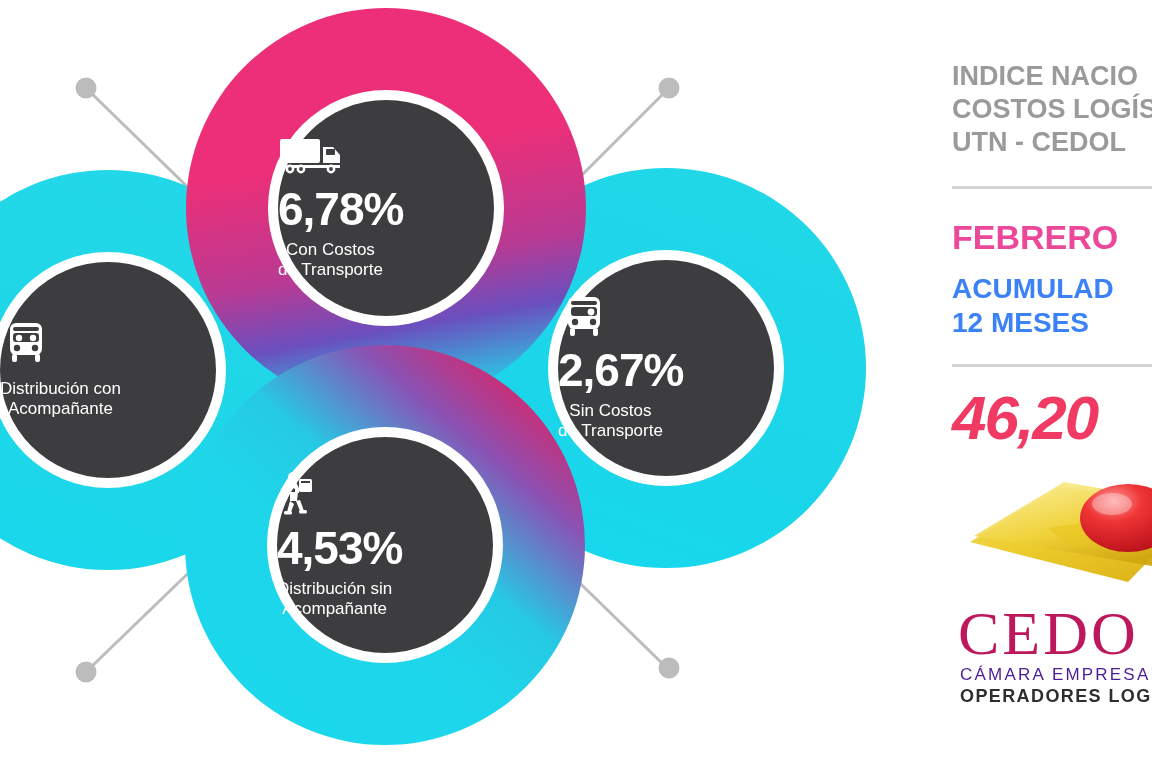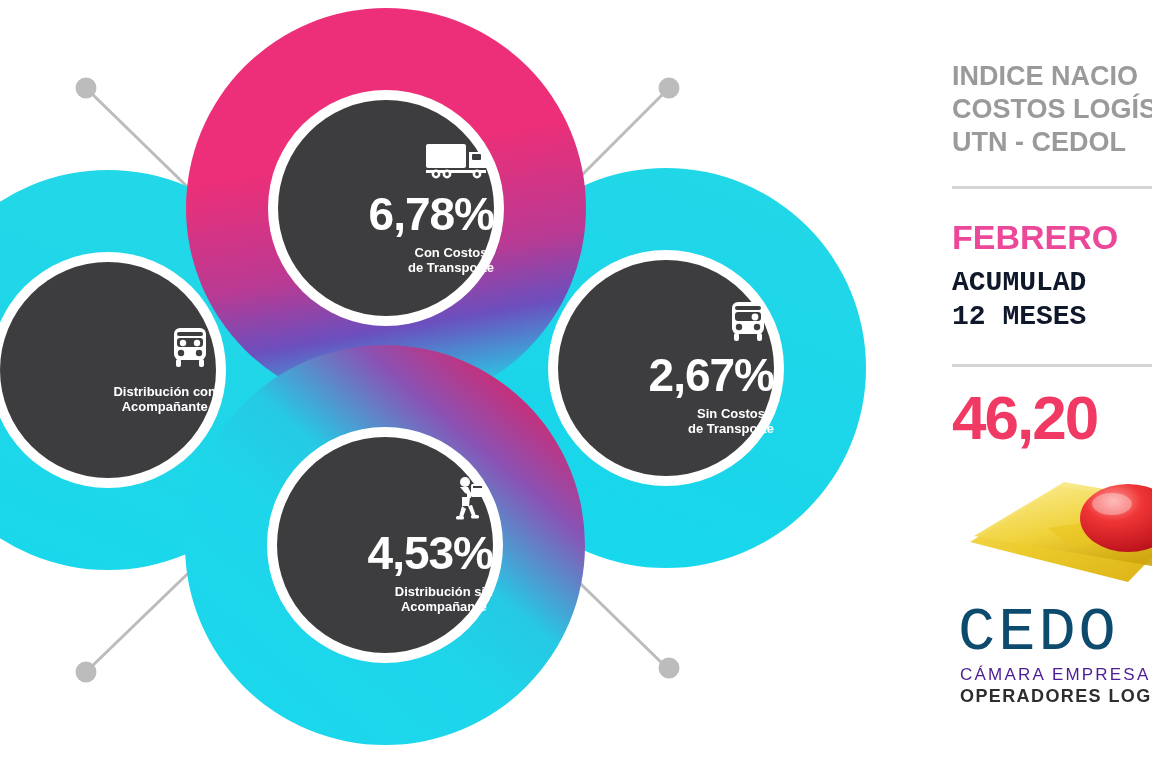--- a/index.html
+++ b/index.html
@@ -45,37 +45,37 @@
   }
   .ring .core {
     position: absolute;
     border-radius: 50%;
     background: #3d3d3f;
     left: 50%; top: 50%;
     transform: translate(-50%,-50%);
     width: 216px; height: 216px;
     display: flex;
     flex-direction: column;
-    align-items: flex-end;
+    align-items: flex-start;
     justify-content: center;
     color: #ffffff;
     text-align: center;
   }
 
   .stat-icon { display: block; margin-bottom: 2px; }
   .stat-value {
     font-size: 46px;
     font-weight: bold;
     line-height: 1.0;
     letter-spacing: -1px;
     margin-top: 2px;
   }
   .stat-label {
-    font-size: 13px;
-    font-weight: bold;
+    font-size: 17px;
+    font-weight: normal;
     line-height: 1.18;
     margin-top: 8px;
     white-space: pre-line;
   }
 
   
   .ring-left   { z-index: 3; }
   .ring-top    { z-index: 4; }
   .ring-right  { z-index: 2; }
   .ring-bottom { z-index: 5; }
@@ -109,49 +109,49 @@
   .panel-month {
     position: absolute;
     left: 0; top: 218px;
     color: #ec4899;
     font-size: 34px;
     font-weight: bold;
     white-space: nowrap;
   }
   .panel-sub {
     position: absolute;
-    left: 0; top: 266px;
-    color: #0f172a;
+    left: 0; top: 272px;
+    color: #3b82f6;
     font-size: 28px;
     font-weight: bold;
     line-height: 1.2;
     white-space: pre-line;
-    font-family: Liberation Mono, monospace;
   }
   .panel-figure {
     position: absolute;
     left: 0; top: 382px;
     color: #f03a63;
     font-size: 62px;
     font-weight: bold;
     letter-spacing: -2px;
     white-space: nowrap;
+    font-style: italic;
   }
 
   
   .logo { position: absolute; left: 0; top: 470px; width: 260px; }
   .logo-mark { position: relative; width: 260px; height: 130px; }
   .logo-word {
     position: absolute;
     left: 6px; top: 132px;
-    color: #0c4a6e;
+    color: #be185d;
     font-size: 62px;
     line-height: 1;
     letter-spacing: 3px;
-    font-family: Liberation Mono, monospace;
+    font-family: Liberation Serif, serif;
     font-weight: 300;
     white-space: nowrap;
   }
   .logo-sub1 {
     position: absolute;
     left: 8px; top: 195px;
     color: #4c1d95;
     font-size: 17px;
     letter-spacing: 2.2px;
     white-space: nowrap;

